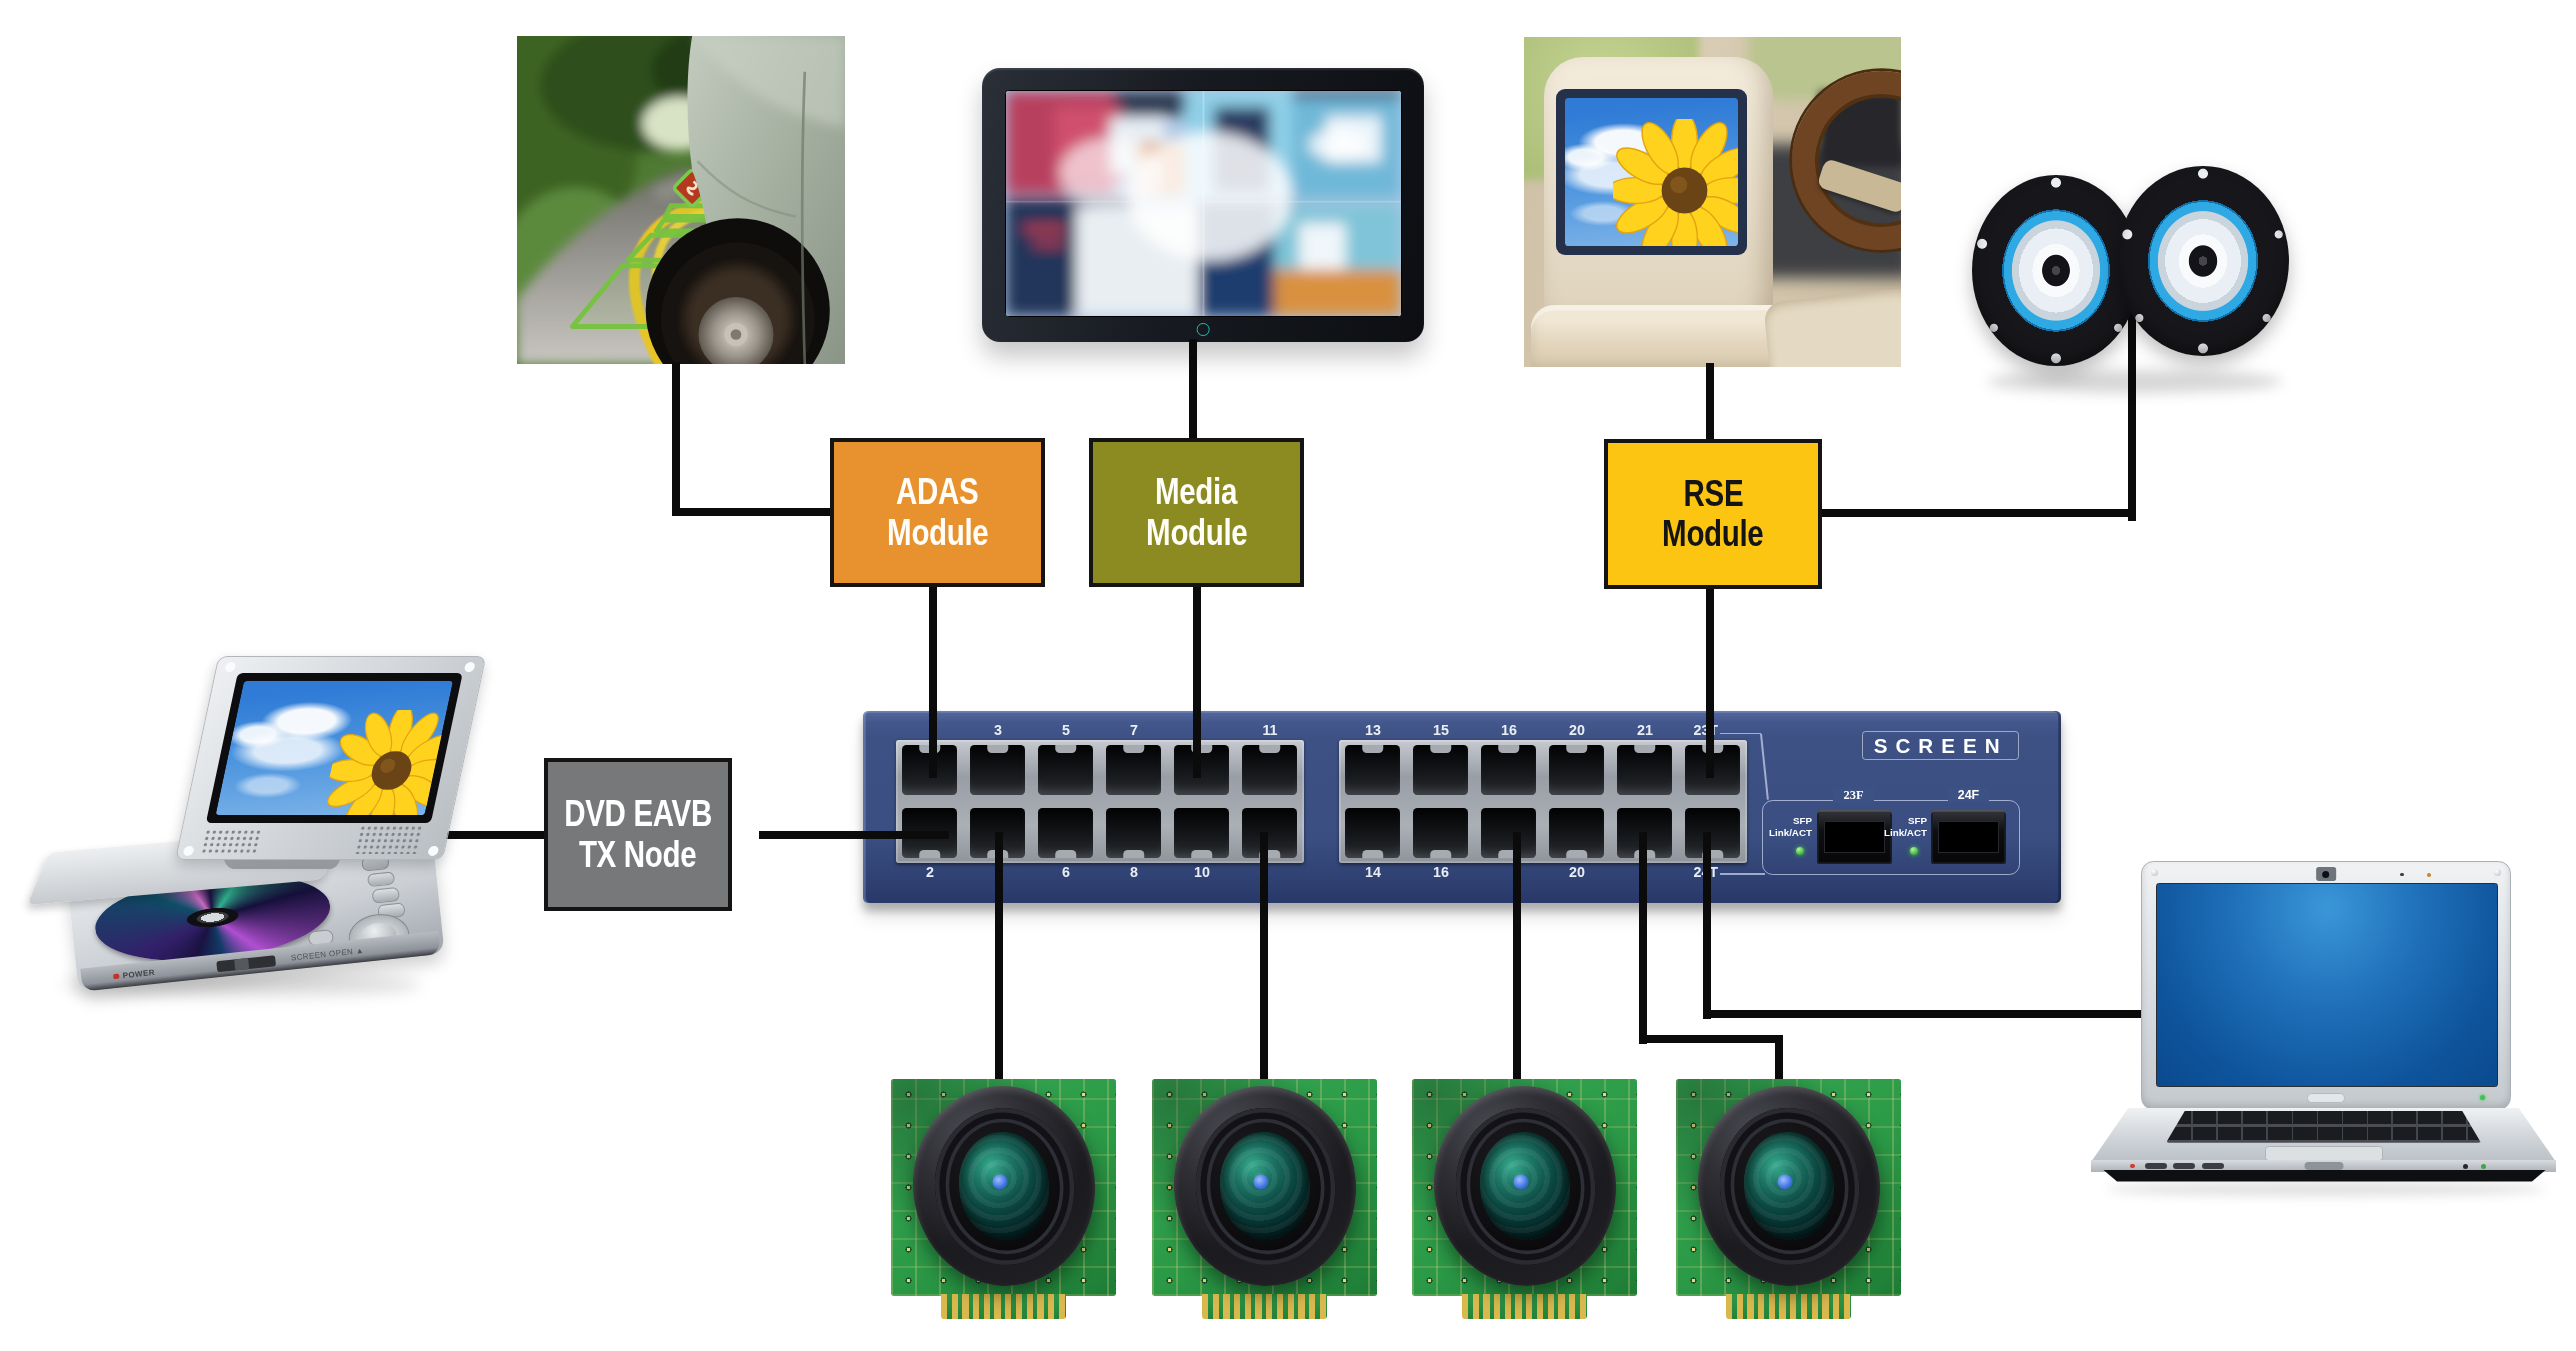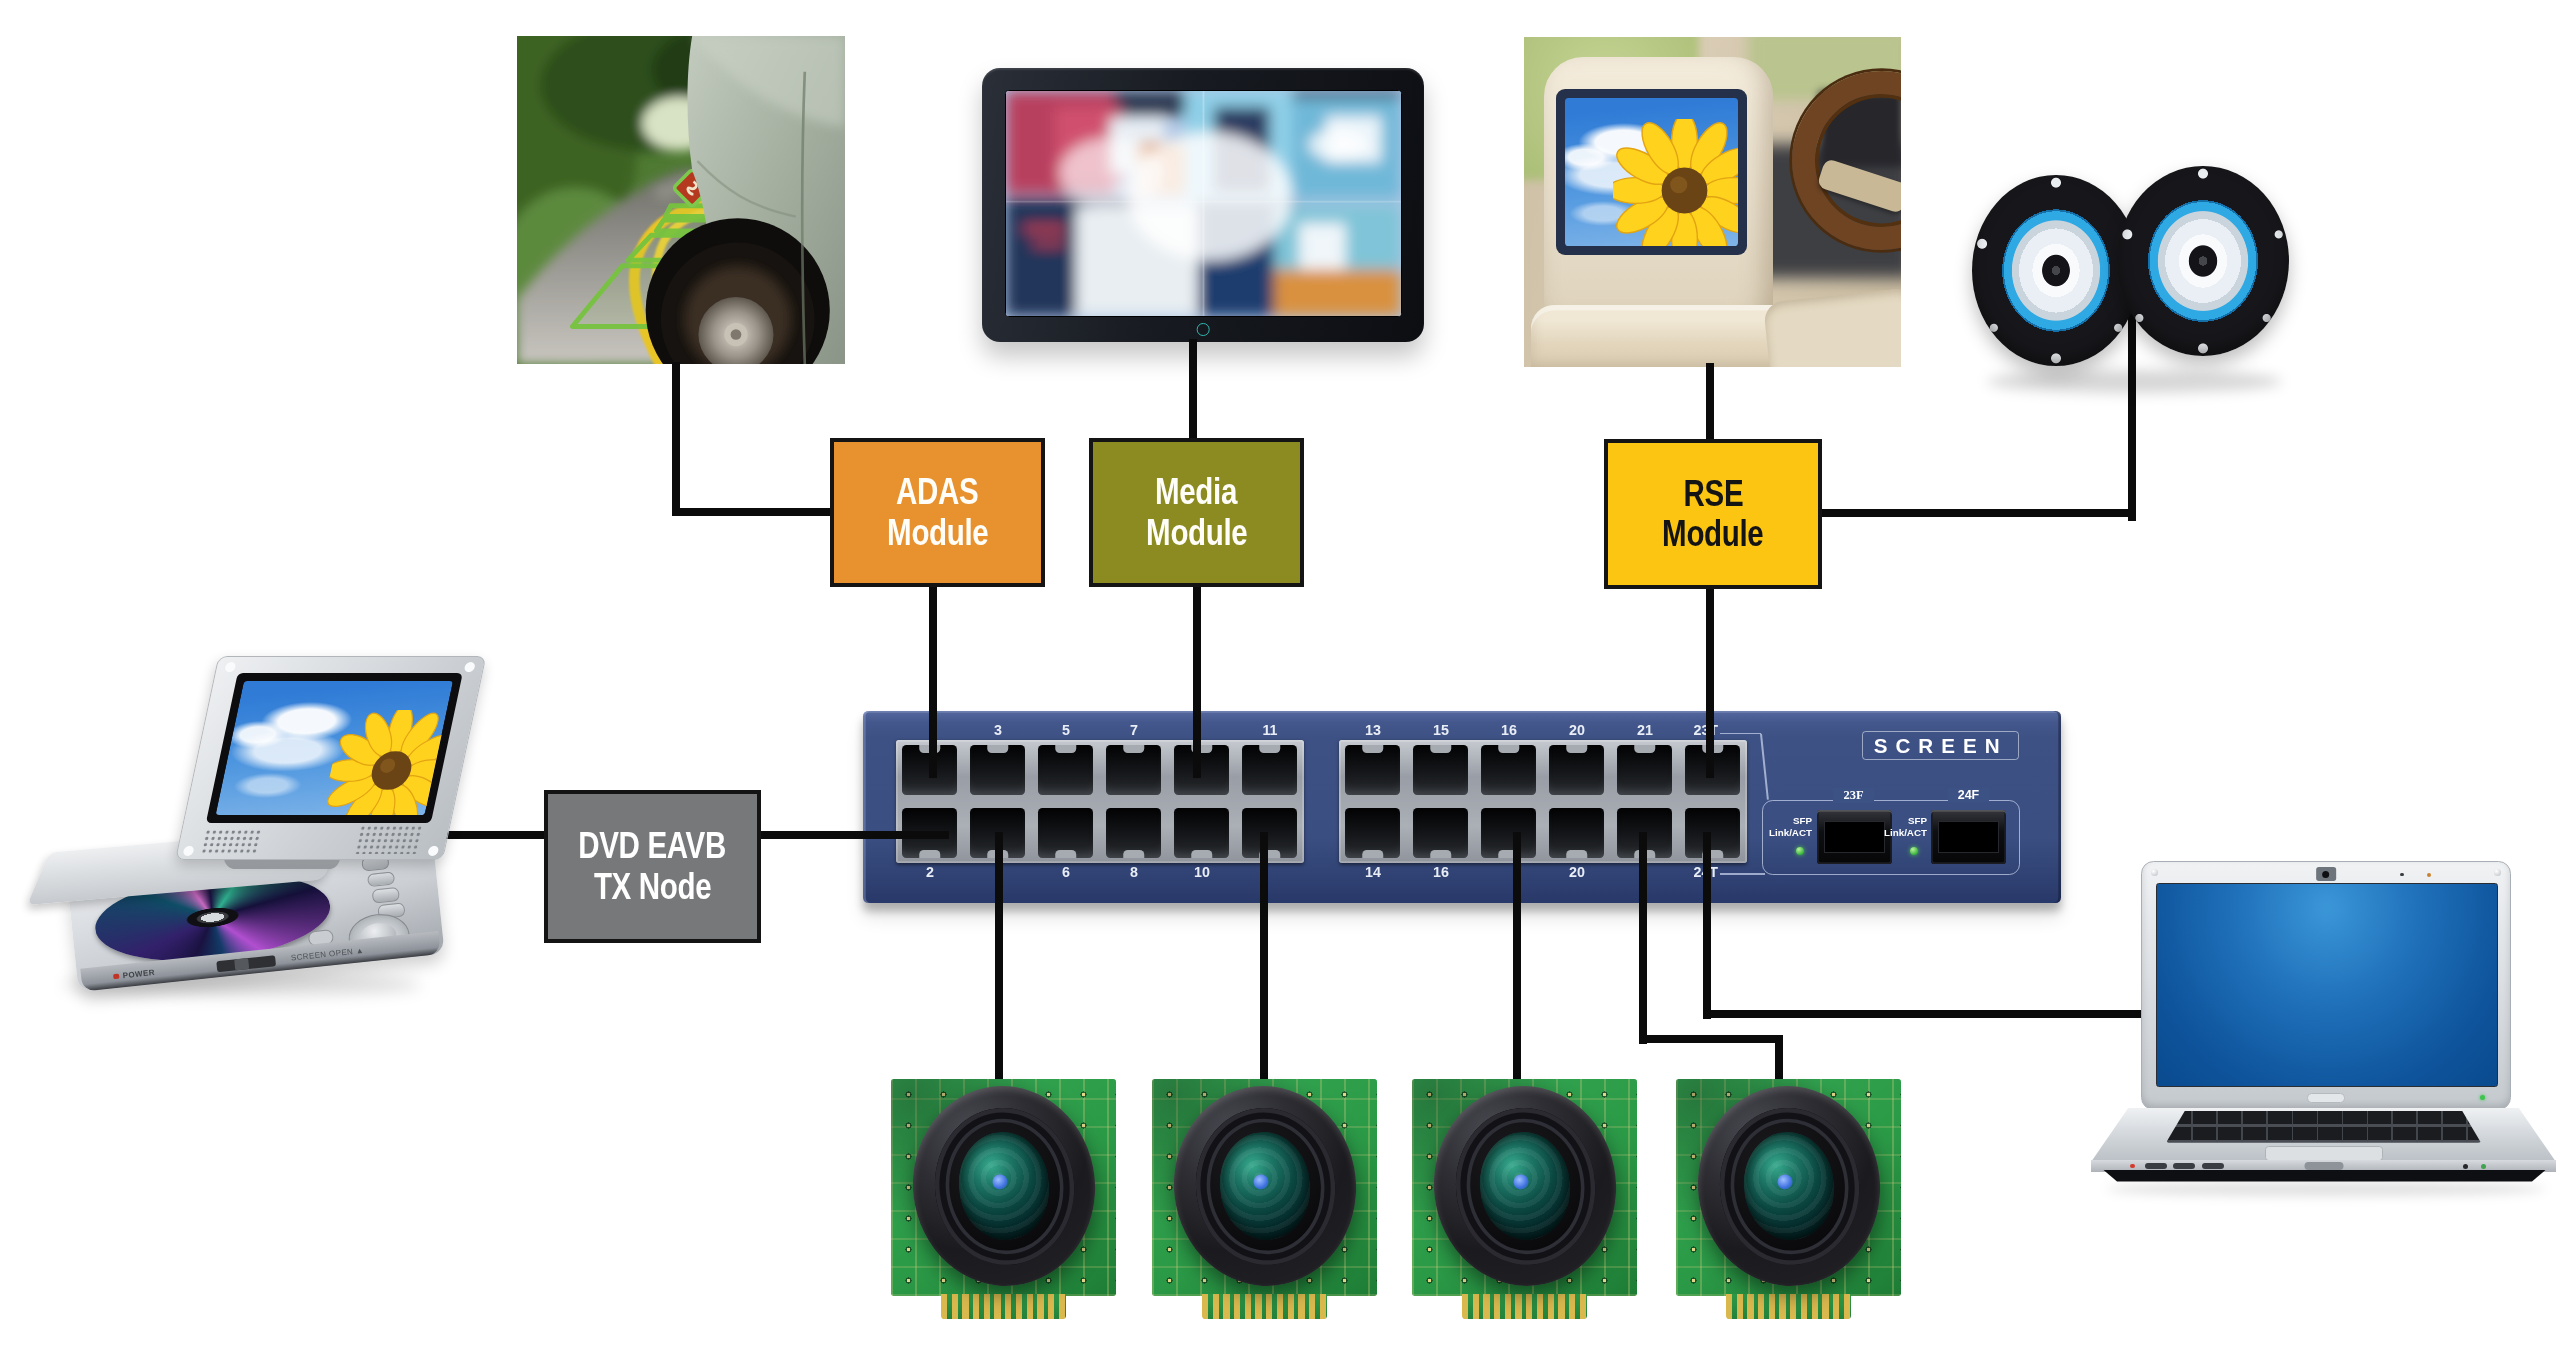--- a/index.html
+++ b/index.html
@@ -10,21 +10,21 @@
   .ln{position:absolute;background:var(--line-black,#0B0B0B);z-index:30;}
 
   
   .module{position:absolute;width:215px;height:149px;border:4.5px solid #141414;z-index:35;
           display:flex;flex-direction:column;align-items:center;justify-content:center;box-sizing:border-box;}
   .module .ml{display:block;font-weight:700;font-size:36px;line-height:1.12;letter-spacing:-0.4px;
               transform:scaleX(.82);text-align:center;white-space:nowrap;}
   .module.adas{left:830px;top:438px;background:var(--adas-orange,#E8912F);color:#FFFDF8;}
   .module.media{left:1089px;top:438px;background:var(--media-olive,#8B8B21);color:#FFFDF8;}
   .module.rse{left:1604px;top:439px;width:218px;height:150px;background:var(--rse-yellow,#FBC512);color:#141414;}
-  .module.node{left:544px;top:758px;width:217px;height:153px;background:var(--node-gray,#77787A);color:#FFFFFF;margin-top:32px;}
+  .module.node{left:544px;top:758px;width:188px;height:153px;background:var(--node-gray,#77787A);color:#FFFFFF;}
 
   
   #switch{position:absolute;left:863px;top:711px;width:1198px;height:192px;z-index:10;border-radius:5.4px;
     background:linear-gradient(180deg,#55699E 0%,#44578C 6%,#3D5184 14%,#3A4E81 66%,#2F4172 88%,#283868 100%);
     box-shadow:inset 2.7px 0 0 rgba(160,175,215,.35),inset -2.7px 0 0 rgba(10,15,35,.4),
                inset 0 1.8px 0 rgba(150,165,205,.4),0 7.2px 9px rgba(0,0,0,.25),0 14.3px 18px rgba(0,0,0,.10);}
   .pgroup{position:absolute;top:9.8px;width:408px;display:flex;flex-direction:column;}
   #pg0{left:33px;} #pg1{left:476px;}
   .plabels{display:flex;height:19px;}
   .plab{width:68px;text-align:center;color:#E9EEF6;font-size:14.3px;font-weight:700;line-height:19px;}

